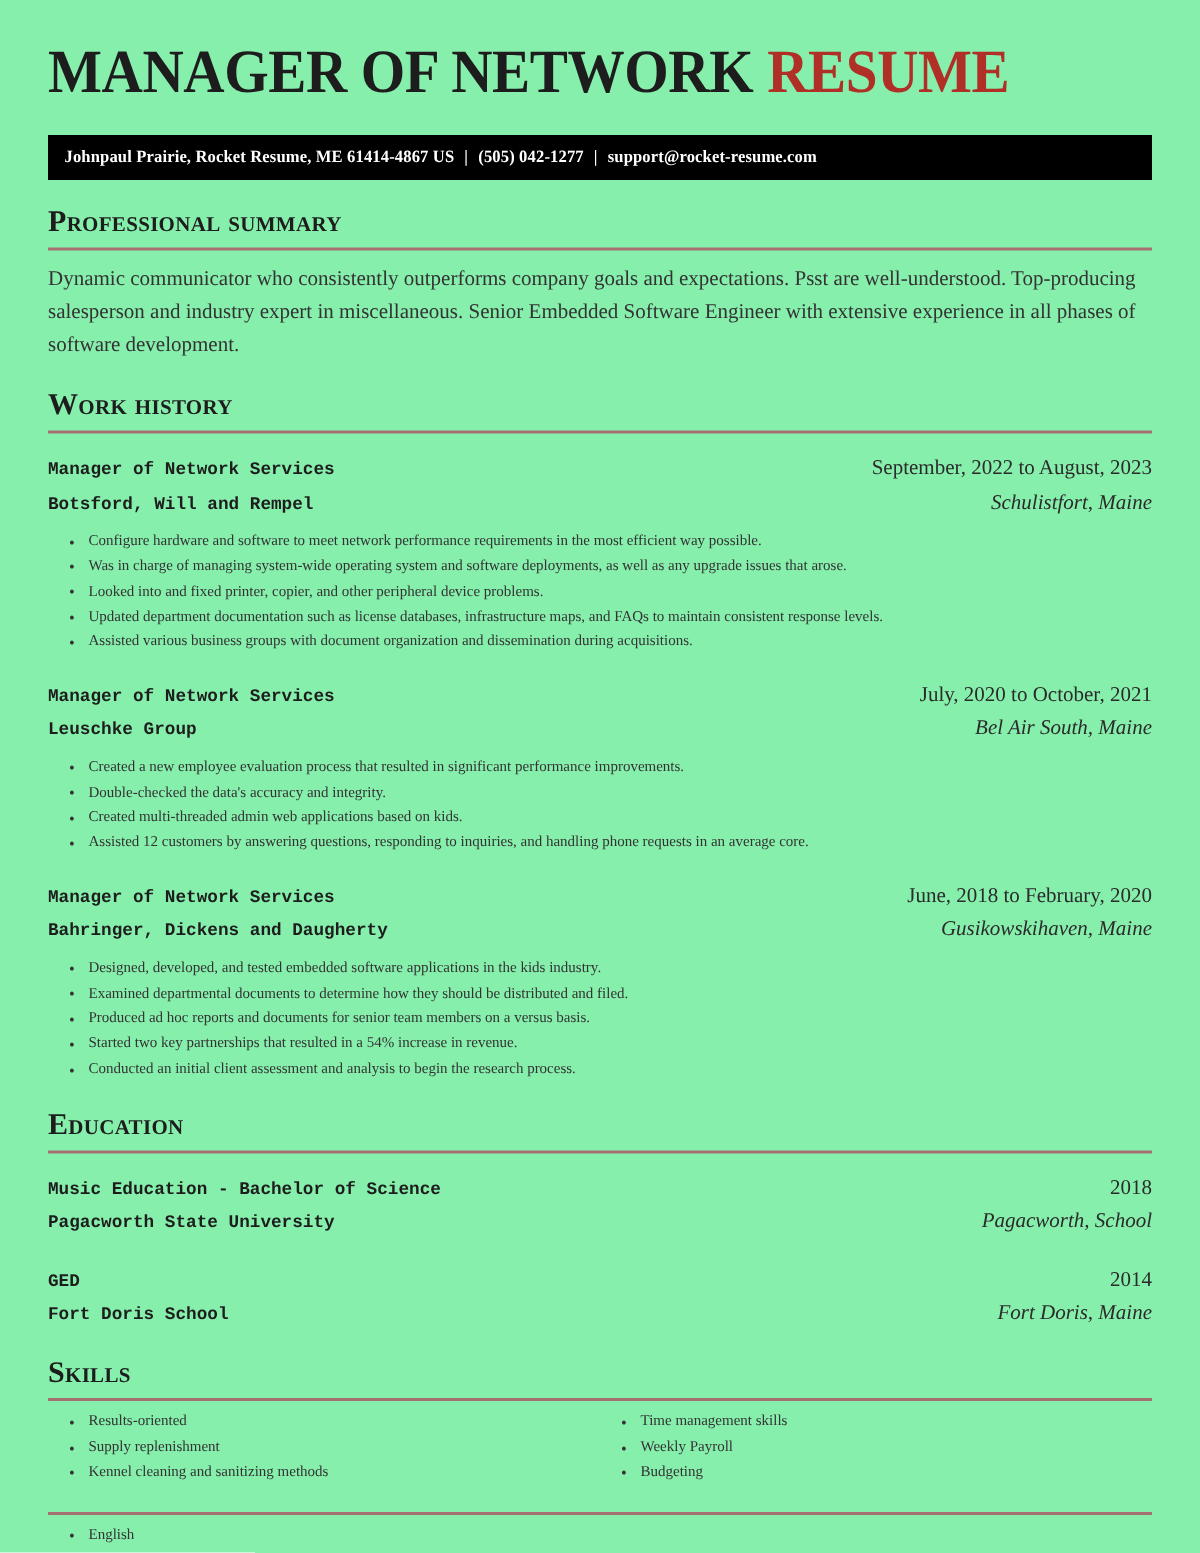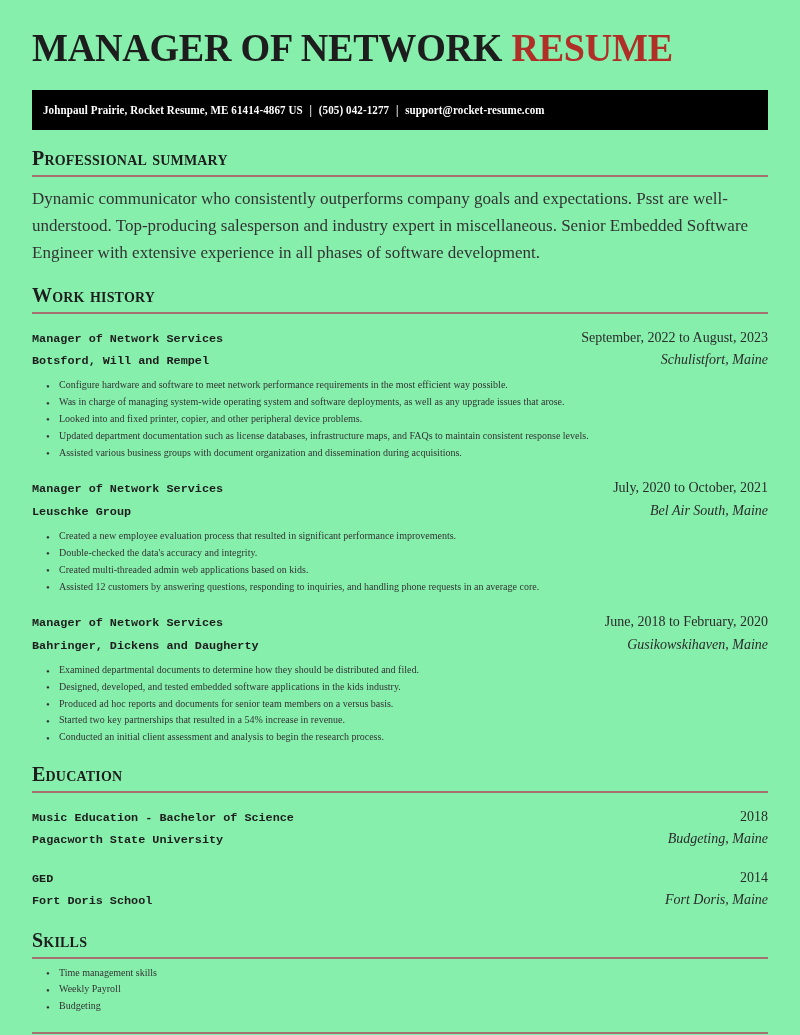--- a/index.html
+++ b/index.html
@@ -36,21 +36,21 @@
     transform: scaleX(0.93);
     transform-origin: left center;
   }
   .resume-title .accent {
     color: #b03028;
   }
 
   .contact-bar {
     background: #000000;
     margin-top: 22px;
-    height: 40px;
+    height: 30px;
     display: flex;
     align-items: center;
     padding-left: 11px;
     box-sizing: border-box;
   }
   .contact-text {
     color: #ffffff;
     font-size: 11.5px;
     font-weight: 700;
     letter-spacing: 0.1px;
@@ -80,21 +80,21 @@
   .section-heading::first-letter {
     text-transform: uppercase;
   }
   .section-rule {
     border-top: 2px solid #a57070;
     margin-top: 5px;
   }
 
   
   .summary-text {
-    font-size: 17px;
+    font-size: 14px;
     line-height: 1.58;
     color: #333333;
     margin-top: 9px;
     text-align: left;
   }
 
   
   .entry {
     margin-top: 13px;
   }
@@ -217,60 +217,67 @@
     <div class="entry entry-gap">
       <div class="entry-row">
         <div class="entry-primary">Manager of Network Services</div>
         <div class="entry-right">June, 2018 to February, 2020</div>
       </div>
       <div class="entry-row">
         <div class="entry-primary">Bahringer, Dickens and Daugherty</div>
         <div class="entry-right italic">Gusikowskihaven, Maine</div>
       </div>
       <ul class="bullets">
+        <li>Designed, developed, and tested embedded software applications in the kids industry.</li>
         <li>Examined departmental documents to determine how they should be distributed and filed.</li>
-        <li>Designed, developed, and tested embedded software applications in the kids industry.</li>
         <li>Produced ad hoc reports and documents for senior team members on a versus basis.</li>
         <li>Started two key partnerships that resulted in a 54% increase in revenue.</li>
         <li>Conducted an initial client assessment and analysis to begin the research process.</li>
       </ul>
     </div>
   </div>
 
   <div class="section">
     <div class="section-heading">Education</div>
     <div class="section-rule"></div>
 
     <div class="entry">
       <div class="entry-row">
         <div class="entry-primary">Music Education - Bachelor of Science</div>
         <div class="entry-right">2018</div>
       </div>
       <div class="entry-row">
         <div class="entry-primary">Pagacworth State University</div>
-        <div class="entry-right italic">Budgeting, Maine</div>
+        <div class="entry-right italic">Pagacworth, School</div>
       </div>
     </div>
 
     <div class="entry entry-gap">
       <div class="entry-row">
         <div class="entry-primary">GED</div>
         <div class="entry-right">2014</div>
       </div>
       <div class="entry-row">
         <div class="entry-primary">Fort Doris School</div>
         <div class="entry-right italic">Fort Doris, Maine</div>
       </div>
     </div>
   </div>
 
   <div class="section">
     <div class="section-heading">Skills</div>
     <div class="section-rule"></div>
     <div class="two-col">
+      <div class="col">
+        <ul class="bullets">
+          <li>Results-oriented</li>
+          <li>Supply replenishment</li>
+          <li>Kennel cleaning and sanitizing methods</li>
+        </ul>
+      </div>
       <div class="col">
         <ul class="bullets">
           <li>Time management skills</li>
           <li>Weekly Payroll</li>
           <li>Budgeting</li>
         </ul>
       </div>
     </div>
   </div>
 

